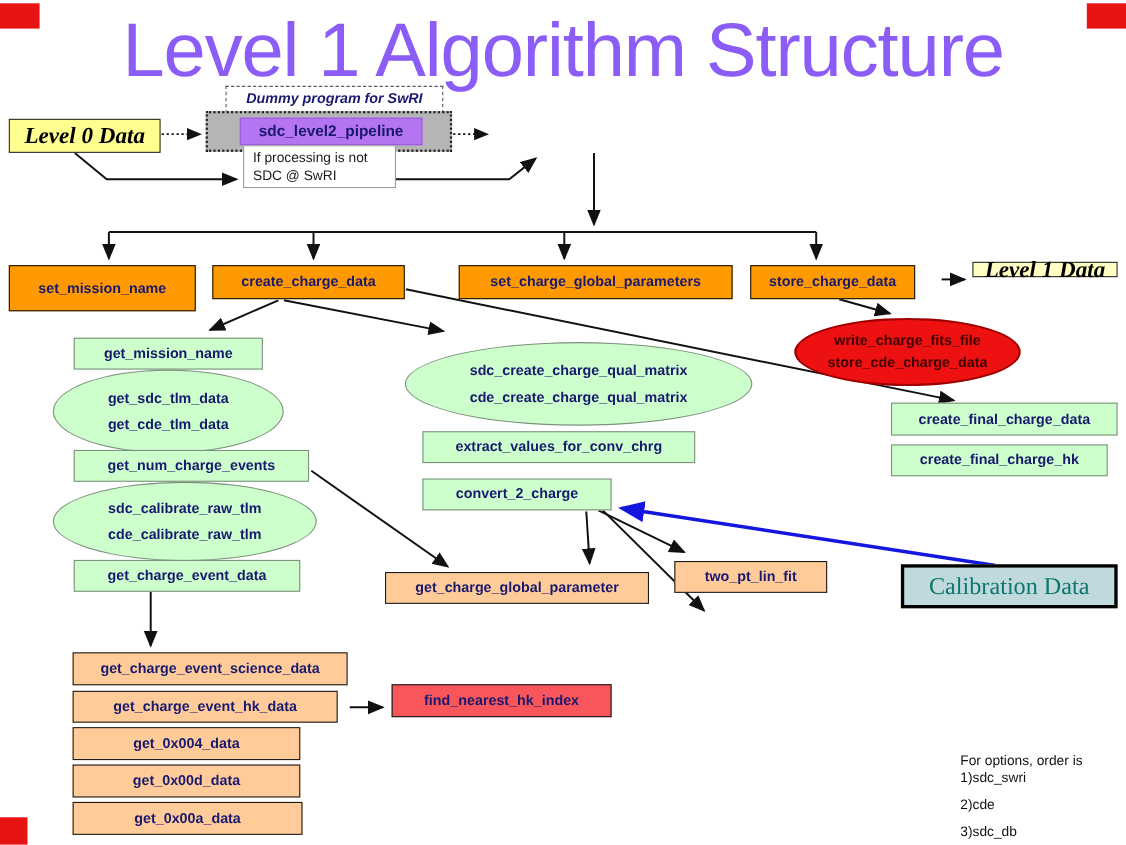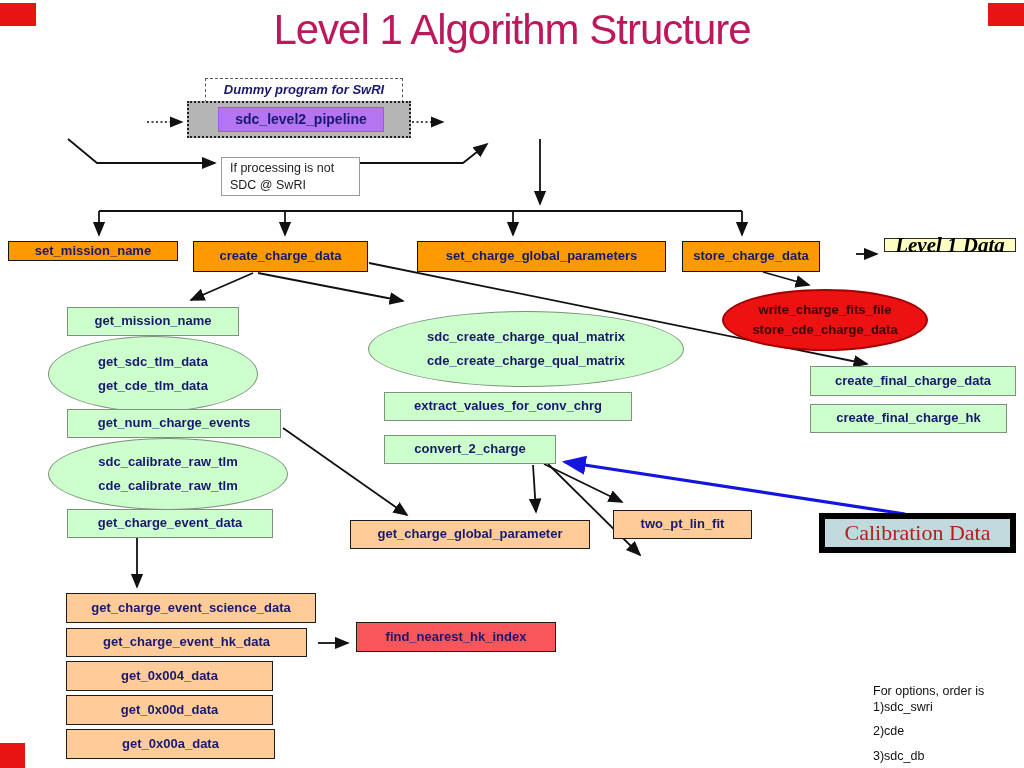--- a/index.html
+++ b/index.html
@@ -1,36 +1,36 @@
 <!DOCTYPE html>
 <html><head>
 <meta charset="utf-8">
 <style>
   html,body{margin:0;padding:0;}
   #canvas{position:relative;width:1024px;height:768px;background:#ffffff;overflow:hidden;
           font-family:"Liberation Sans",sans-serif;}
   #title{position:absolute;left:0;top:6px;width:1024px;text-align:center;
-         font-size:42px;font-weight:400;color:#be185d;letter-spacing:-1px;}
+         font-size:69px;font-weight:400;color:#8b5cf6;letter-spacing:-1px;}
   svg.edges{position:absolute;left:0;top:0;z-index:1;}
   .node{position:absolute;box-sizing:border-box;z-index:2;display:flex;flex-direction:column;
         align-items:center;justify-content:center;text-align:center;
         font-weight:bold;font-size:13px;color:#18186e;line-height:1.15;}
   .orange{background:#ff9900;border:1.5px solid #141414;}
   .green{background:#ccffcc;border:1px solid #7d917d;align-items:center;}
   .peach{background:#ffcc99;border:1.5px solid #1c1c1c;}
   .purple{background:#c795f6;border:1.5px solid #141414;}
   .innerpurple{background:#b575f2;border:1px solid #9b5ae0;text-align:center;}
   .graybox{background:#b5b5b5;border:2px dotted #222;}
   .dummybox{border:1.5px dashed #555a66;background:transparent;color:#18186e;font-size:13px;}
   .yellow{background:#ffff8f;border:1.5px solid #2a2a2a;color:#000;
           font-family:"Liberation Serif",serif;font-style:italic;font-size:21px;}
   .paleyellow{background:#ffffc4;}
   .redellipse{background:#ee1111;border:2px solid #a00000;color:#400000;}
   .redbox{background:#f9565c;border:1.5px solid #1c1c1c;}
-  .calib{background:#bfd9dc;border:6px solid #000000;color:#b91c1c;font-weight:400;
+  .calib{background:#bfd9dc;border:3px solid #000000;color:#0f766e;font-weight:400;
          font-family:"Liberation Serif",serif;font-size:22px;}
   .ellipse{border-radius:50%;row-gap:9px;}
   .whitebox{background:#fff;border:1px solid #9a9a9a;color:#1c1c1c;font-weight:400;
             font-size:12.5px;align-items:flex-start;text-align:left;padding-left:8px;}
   .corner{position:absolute;background:#e81414;z-index:5;}
   #notes{position:absolute;left:873px;top:683px;font-size:12.5px;color:#111;z-index:2;line-height:1.3;}
   #notes div{margin:0;}
   .gap1{margin-top:7px !important;}
   .gap2{margin-top:9px !important;}
 </style>
@@ -78,35 +78,38 @@
     <line x1="905" y1="514" x2="565" y2="462" stroke="#1515e0" stroke-width="3.2" marker-end="url(#ahb)"></line>
   </svg>
 
   <div class="node dummybox" style="left:205px;top:78px;width:198px;height:25px;font-style:italic;">
     <span>Dummy program for SwRI</span>
   </div>
   <div class="node graybox" style="left:187px;top:101px;width:224px;height:37px;"></div>
   <div class="node innerpurple" style="left:218px;top:107px;width:166px;height:25px;font-size:14px;">
     <span>sdc_level2_pipeline</span>
   </div>
-  <div class="node whitebox" style="left:221px;top:157px;width:139px;height:39px;line-height:1.3;">
+  <div class="node yellow" style="left:8px;top:108px;width:138px;height:31px;">
+    <span>Level 0 Data</span>
+  </div>
+  <div class="node whitebox" style="left:221px;top:132px;width:139px;height:39px;line-height:1.3;">
     <span>If processing is not</span>
     <span>SDC @ SwRI</span>
   </div>
 
-  <div class="node orange" style="left:8px;top:241px;width:170px;height:20px;justify-content:center;">
+  <div class="node orange" style="left:8px;top:241px;width:170px;height:42px;justify-content:center;">
     <span>set_mission_name</span>
   </div>
   <div class="node orange" style="left:193px;top:241px;width:175px;height:31px;">
     <span>create_charge_data</span>
   </div>
   <div class="node orange" style="left:417px;top:241px;width:249px;height:31px;">
     <span>set_charge_global_parameters</span>
   </div>
-  <div class="node orange" style="left:682px;top:241px;width:138px;height:31px;">
+  <div class="node orange" style="left:682px;top:241px;width:150px;height:31px;">
     <span>store_charge_data</span>
   </div>
   <div class="node yellow paleyellow" style="left:884px;top:238px;width:132px;height:14px;justify-content:center;">
     <span>Level 1 Data</span>
   </div>
 
   <div class="node green" style="left:67px;top:307px;width:172px;height:29px;">
     <span>get_mission_name</span>
   </div>
   <div class="node green ellipse" style="left:48px;top:336px;width:210px;height:76px;">

